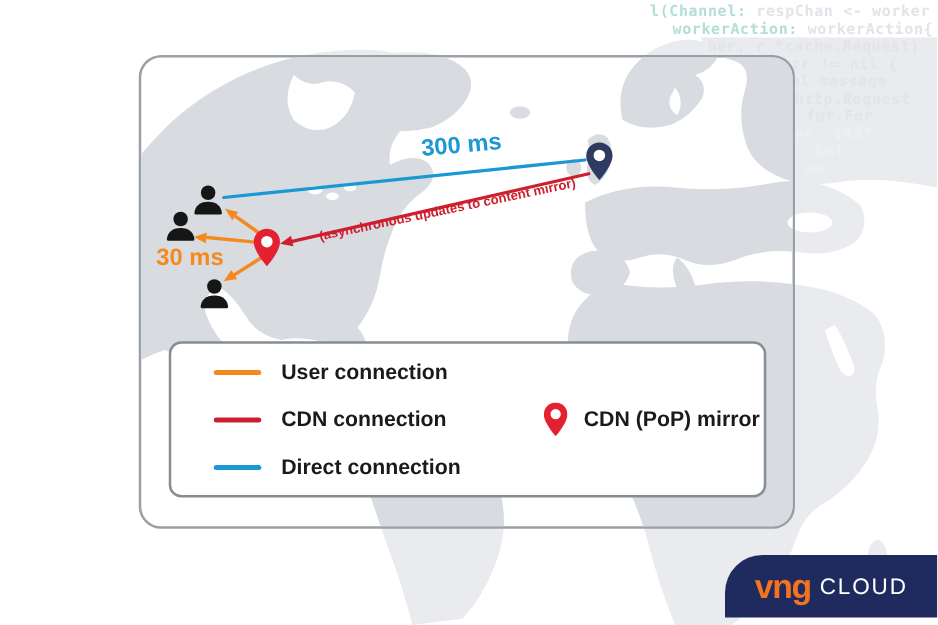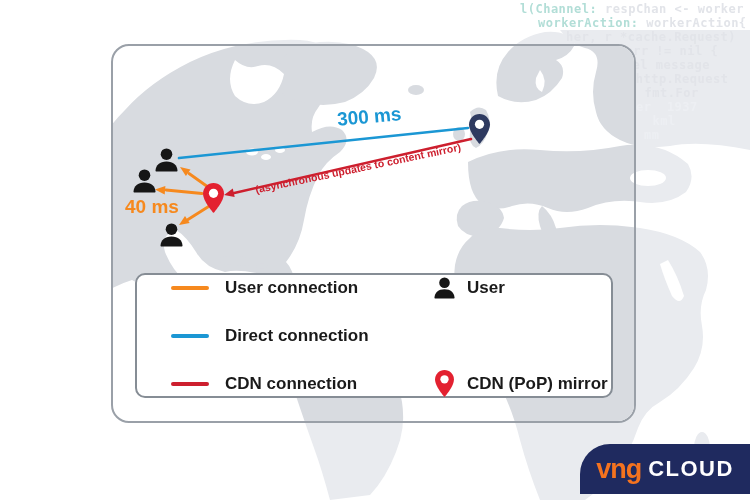--- a/index.html
+++ b/index.html
@@ -25,34 +25,34 @@
 
   .lbl{position:absolute;font-weight:bold;white-space:nowrap;z-index:3;}
   .lbl-300{left:224px;top:60px;font-size:19px;color:var(--blue);transform:rotate(-5deg);}
   .lbl-20{left:12px;top:150px;font-size:19px;color:var(--orange);}
   .lbl-annot{left:128px;top:116px;width:234px;text-align:center;font-size:10.5px;
              color:var(--red);transform:rotate(-11.8deg);}
 
   
   .legend{position:absolute;left:22px;top:227px;width:474px;height:121px;background:#fff;
           border:2px solid var(--legendBorder);border-radius:10px;display:flex;z-index:5;}
-  .col{display:flex;flex-direction:column;justify-content:space-between;gap:13px;}
+  .col{display:flex;flex-direction:column;justify-content:center;gap:13px;}
   .col-connections{width:248px;padding-left:34px;}
   .col-markers{flex:1;padding-left:12px;}
   .row{display:flex;align-items:center;height:25px;}
   .swatch{width:38px;height:4px;border-radius:2px;margin-right:16px;flex:none;}
   .s-orange{background:var(--orange);} .s-red{background:var(--red);} .s-blue{background:var(--blue);}
   .legend-label{font-size:17px;font-weight:bold;color:var(--ink);}
   .marker-icon{width:26px;display:flex;justify-content:center;align-items:center;margin-right:10px;flex:none;}
 
   
   .banner{position:absolute;right:0;top:444px;width:170px;height:50px;background:var(--navy);
           border-radius:30px 0 0 0;display:flex;align-items:center;justify-content:center;gap:7px;z-index:8;}
   .vng{color:var(--vngOrange);font-size:27px;font-weight:bold;letter-spacing:-1px;}
-  .cloud{color:#fff;font-size:22px;font-weight:bold;letter-spacing:1.5px;}
+  .cloud{color:#fff;font-size:18px;font-weight:normal;letter-spacing:1.5px;}
 
   .defs{position:absolute;width:0;height:0;overflow:hidden;}
 </style>
 </head>
 <body>
 
 <svg class="defs" aria-hidden="true">
   <defs>
     <g id="worldmap">
 
@@ -148,47 +148,39 @@
 
       <use href="#person" transform="translate(42,102)" style="fill:var(--userBlack)"></use>
       <use href="#person" transform="translate(20,123)" style="fill:var(--userBlack)"></use>
       <use href="#person" transform="translate(47,177)" style="fill:var(--userBlack)"></use>
 
       <use href="#pin" transform="translate(90,137)" style="fill:var(--pinRed)"></use>
       <use href="#pin" transform="translate(356,68)" style="fill:var(--pinNavy)"></use>
     </svg>
 
     <div class="lbl lbl-300">300 ms</div>
-    <div class="lbl lbl-20">40 ms</div>
+    <div class="lbl lbl-20">30 ms</div>
     <div class="lbl lbl-annot">(asynchronous updates to content mirror)</div>
 
     <div class="legend">
       <div class="col col-connections">
         <div class="row">
           <span class="swatch s-orange"></span>
           <span class="legend-label">User connection</span>
         </div>
         <div class="row">
+          <span class="swatch s-red"></span>
+          <span class="legend-label">CDN connection</span>
+        </div>
+        <div class="row">
           <span class="swatch s-blue"></span>
           <span class="legend-label">Direct connection</span>
         </div>
-        <div class="row">
-          <span class="swatch s-red"></span>
-          <span class="legend-label">CDN connection</span>
-        </div>
       </div>
       <div class="col col-markers">
-        <div class="row">
-          <span class="marker-icon">
-            <svg width="21" height="22" viewBox="0 0 23 24">
-                <use href="#person" style="fill:var(--userBlack)"></use>
-              </svg>
-          </span>
-          <span class="legend-label">User</span>
-        </div>
         <div class="row">
           <span class="marker-icon">
             <svg width="19" height="27" viewBox="0 0 21 30">
                 <use href="#pin" style="fill:var(--pinRed)"></use>
               </svg>
           </span>
           <span class="legend-label">CDN (PoP) mirror</span>
         </div>
       </div>
     </div>

